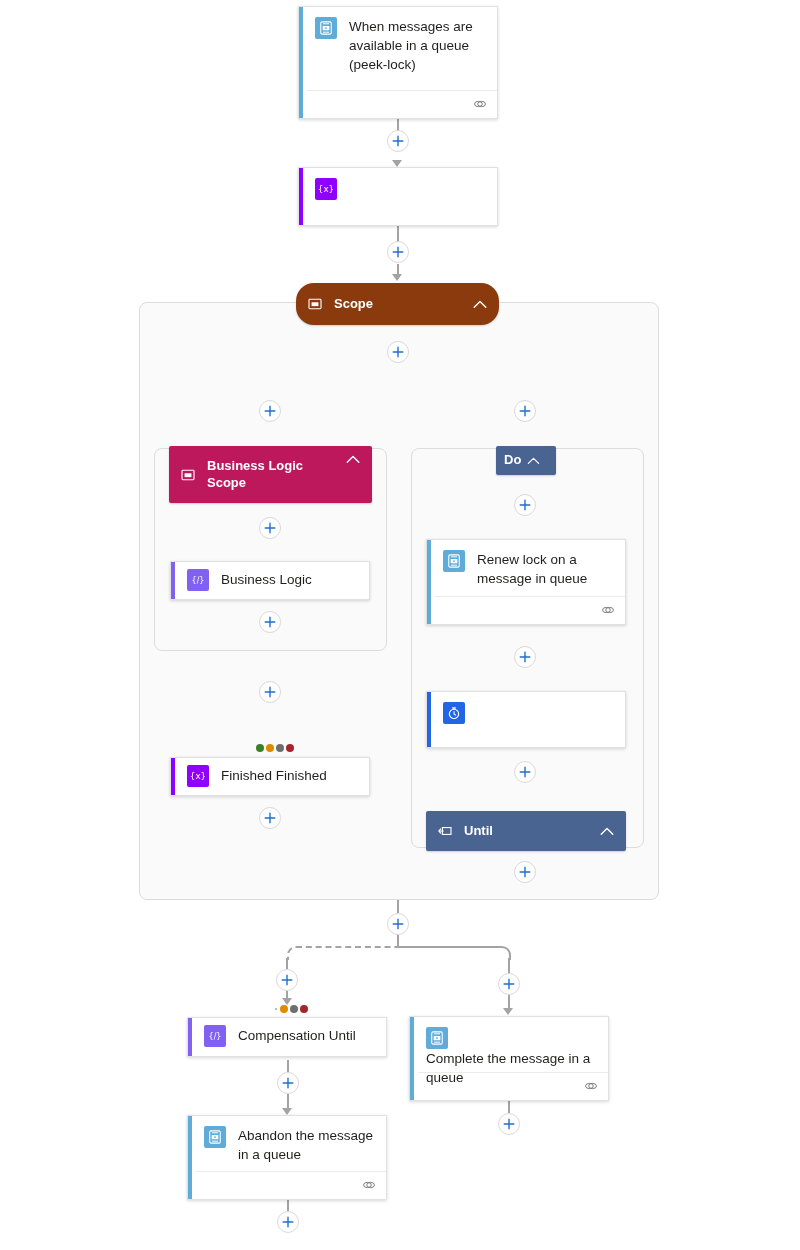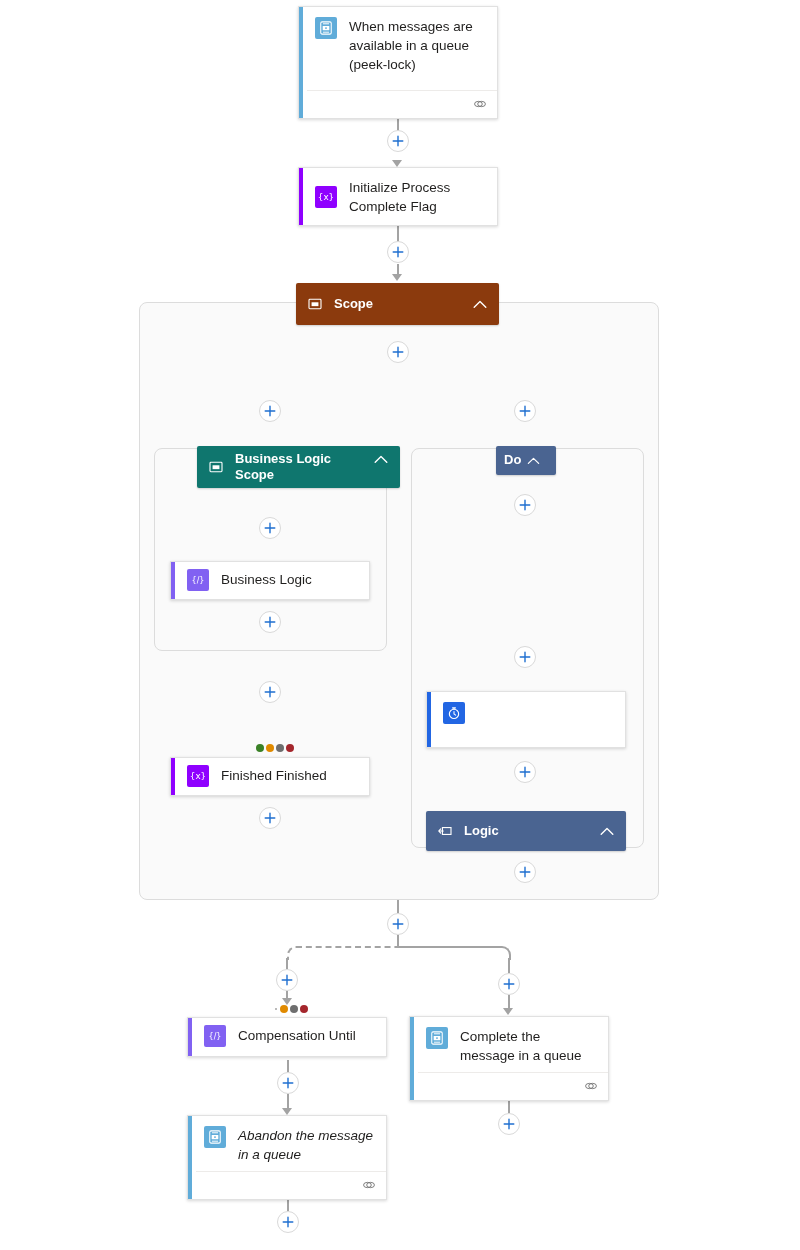--- a/index.html
+++ b/index.html
@@ -285,31 +285,30 @@
   </div>
 
   <div class="card" style="left:298px; top:167px; width:200px; height:59px;">
     <div class="accent" style="background:#8F00FF;"></div>
     <div class="card-body">
       <div class="card-icon" style="background:#8F00FF;">
         <svg width="16" height="12" viewBox="0 0 20 14" aria-hidden="true">
           <text x="10" y="11" font-family="DejaVu Sans, sans-serif" font-size="11" fill="#ffffff" text-anchor="middle">{x}</text>
         </svg>
       </div>
-      <div class="card-title">Initialize Process Complete Flag</div>
     </div>
   </div>
 
   <div class="plus" style="left:387px; top:241px;">
     <svg width="12" height="12" viewBox="0 0 12 12" aria-hidden="true">
         <path d="M6 1.2v9.6M1.2 6h9.6" stroke="#1f6fd0" stroke-width="1.4" stroke-linecap="round"></path>
       </svg>
   </div>
 
-  <div class="scope-header" style="left:296px; top:283px; width:203px; height:42px; background:#8B3A0D;">
+  <div class="scope-header" style="left:296px; top:283px; width:203px; height:42px; background:#8B3A0D;border-radius:18px;">
     <span class="sh-icon">
       <svg width="14" height="12" viewBox="0 0 16 14" aria-hidden="true">
         <rect x="1" y="1.5" width="14" height="11" rx="1" fill="none" stroke="#ffffff" stroke-width="1.3"></rect>
         <rect x="4" y="5" width="8" height="4.5" fill="#ffffff"></rect>
       </svg>
     </span>
     <span class="sh-title">Scope</span>
     <span class="sh-chevron">
       <svg width="14" height="9" viewBox="0 0 14 9" aria-hidden="true">
           <path d="M1.2 7.2L7 1.6l5.8 5.6" fill="none" stroke="#ffffff" stroke-width="1.4" stroke-linecap="round" stroke-linejoin="round"></path>
@@ -328,21 +327,21 @@
         <path d="M6 1.2v9.6M1.2 6h9.6" stroke="#1f6fd0" stroke-width="1.4" stroke-linecap="round"></path>
       </svg>
   </div>
 
   <div class="plus" style="left:514px; top:400px;">
     <svg width="12" height="12" viewBox="0 0 12 12" aria-hidden="true">
         <path d="M6 1.2v9.6M1.2 6h9.6" stroke="#1f6fd0" stroke-width="1.4" stroke-linecap="round"></path>
       </svg>
   </div>
 
-  <div class="scope-header" style="left:169px; top:446px; width:203px; height:42px; background:#0f766e;margin-left:28px;">
+  <div class="scope-header" style="left:169px; top:446px; width:203px; height:57px; background:#be185d;">
     <span class="sh-icon">
       <svg width="14" height="12" viewBox="0 0 16 14" aria-hidden="true">
         <rect x="1" y="1.5" width="14" height="11" rx="1" fill="none" stroke="#ffffff" stroke-width="1.3"></rect>
         <rect x="4" y="5" width="8" height="4.5" fill="#ffffff"></rect>
       </svg>
     </span>
     <span class="sh-title">Business Logic Scope</span>
     <span class="sh-chevron" style="align-self:flex-start; margin-top:9px;">
       <svg width="14" height="9" viewBox="0 0 14 9" aria-hidden="true">
           <path d="M1.2 7.2L7 1.6l5.8 5.6" fill="none" stroke="#ffffff" stroke-width="1.4" stroke-linecap="round" stroke-linejoin="round"></path>
@@ -413,20 +412,42 @@
         </svg>
     </span>
   </div>
 
   <div class="plus" style="left:514px; top:494px;">
     <svg width="12" height="12" viewBox="0 0 12 12" aria-hidden="true">
         <path d="M6 1.2v9.6M1.2 6h9.6" stroke="#1f6fd0" stroke-width="1.4" stroke-linecap="round"></path>
       </svg>
   </div>
 
+  <div class="card" style="left:426px; top:539px; width:200px; height:86px;">
+    <div class="accent" style="background:#60acd9;"></div>
+    <div class="card-body" style="align-items:flex-start;">
+      <div class="card-icon" style="background:#60acd9;">
+        <svg width="14" height="14" viewBox="0 0 16 16" aria-hidden="true">
+          <rect x="2" y="1" width="12" height="14" rx="1.5" fill="none" stroke="#ffffff" stroke-width="1.2"></rect>
+          <rect x="4.2" y="5.6" width="7.6" height="5" rx="0.6" fill="#ffffff"></rect>
+          <circle cx="8" cy="8.1" r="1.1" fill="#60acd9"></circle>
+          <path d="M5 3.2h6M5 12.8h6" stroke="#ffffff" stroke-width="1.1" stroke-linecap="round"></path>
+        </svg>
+      </div>
+      <div class="card-title">Renew lock on a message in queue</div>
+    </div>
+    <div class="card-footer" style="position:absolute; left:4px; right:0; bottom:0;">
+      <span>
+        <svg width="14" height="12" viewBox="0 0 18 14" aria-hidden="true">
+          <ellipse cx="7" cy="7" rx="5" ry="3.4" fill="none" stroke="#767676" stroke-width="1.2"></ellipse>
+          <ellipse cx="11" cy="7" rx="5" ry="3.4" fill="none" stroke="#767676" stroke-width="1.2"></ellipse>
+        </svg>
+      </span>
+    </div>
+  </div>
 
   <div class="plus" style="left:514px; top:646px;">
     <svg width="12" height="12" viewBox="0 0 12 12" aria-hidden="true">
         <path d="M6 1.2v9.6M1.2 6h9.6" stroke="#1f6fd0" stroke-width="1.4" stroke-linecap="round"></path>
       </svg>
   </div>
 
   <div class="card" style="left:426px; top:691px; width:200px; height:57px;">
     <div class="accent" style="background:#2266E3;"></div>
     <div class="card-body">
@@ -447,21 +468,21 @@
       </svg>
   </div>
 
   <div class="scope-header" style="left:426px; top:811px; width:200px; height:40px; background:#4A6491;">
     <span class="sh-icon">
       <svg width="14" height="12" viewBox="0 0 16 14" aria-hidden="true">
         <rect x="5" y="3" width="10" height="8" fill="none" stroke="#ffffff" stroke-width="1.3"></rect>
         <path d="M1 7h5M3 4.6L0.8 7 3 9.4" fill="none" stroke="#ffffff" stroke-width="1.3" stroke-linecap="round" stroke-linejoin="round"></path>
       </svg>
     </span>
-    <span class="sh-title">Logic</span>
+    <span class="sh-title">Until</span>
     <span class="sh-chevron">
       <svg width="14" height="9" viewBox="0 0 14 9" aria-hidden="true">
           <path d="M1.2 7.2L7 1.6l5.8 5.6" fill="none" stroke="#ffffff" stroke-width="1.4" stroke-linecap="round" stroke-linejoin="round"></path>
         </svg>
     </span>
   </div>
 
   <div class="plus" style="left:514px; top:861px;">
     <svg width="12" height="12" viewBox="0 0 12 12" aria-hidden="true">
         <path d="M6 1.2v9.6M1.2 6h9.6" stroke="#1f6fd0" stroke-width="1.4" stroke-linecap="round"></path>
@@ -505,70 +526,70 @@
     </div>
   </div>
 
   <div class="plus" style="left:277px; top:1072px;">
     <svg width="12" height="12" viewBox="0 0 12 12" aria-hidden="true">
         <path d="M6 1.2v9.6M1.2 6h9.6" stroke="#1f6fd0" stroke-width="1.4" stroke-linecap="round"></path>
       </svg>
   </div>
 
   <div class="card" style="left:187px; top:1115px; width:200px; height:85px;">
-    <div class="accent" style="background:#60acd9;"></div>
-    <div class="card-body" style="align-items:flex-start;font-style:italic;">
-      <div class="card-icon" style="background:#60acd9;">
-        <svg width="14" height="14" viewBox="0 0 16 16" aria-hidden="true">
-          <rect x="2" y="1" width="12" height="14" rx="1.5" fill="none" stroke="#ffffff" stroke-width="1.2"></rect>
-          <rect x="4.2" y="5.6" width="7.6" height="5" rx="0.6" fill="#ffffff"></rect>
-          <circle cx="8" cy="8.1" r="1.1" fill="#60acd9"></circle>
-          <path d="M5 3.2h6M5 12.8h6" stroke="#ffffff" stroke-width="1.1" stroke-linecap="round"></path>
-        </svg>
-      </div>
-      <div class="card-title">Abandon the message in a queue</div>
-    </div>
-    <div class="card-footer" style="position:absolute; left:4px; right:0; bottom:0;">
-      <span>
-        <svg width="14" height="12" viewBox="0 0 18 14" aria-hidden="true">
-          <ellipse cx="7" cy="7" rx="5" ry="3.4" fill="none" stroke="#767676" stroke-width="1.2"></ellipse>
-          <ellipse cx="11" cy="7" rx="5" ry="3.4" fill="none" stroke="#767676" stroke-width="1.2"></ellipse>
-        </svg>
-      </span>
-    </div>
-  </div>
-
-  <div class="plus" style="left:277px; top:1211px;">
-    <svg width="12" height="12" viewBox="0 0 12 12" aria-hidden="true">
-        <path d="M6 1.2v9.6M1.2 6h9.6" stroke="#1f6fd0" stroke-width="1.4" stroke-linecap="round"></path>
-      </svg>
-  </div>
-
-  <div class="card" style="left:409px; top:1016px; width:200px; height:85px;">
     <div class="accent" style="background:#60acd9;"></div>
     <div class="card-body" style="align-items:flex-start;">
       <div class="card-icon" style="background:#60acd9;">
         <svg width="14" height="14" viewBox="0 0 16 16" aria-hidden="true">
           <rect x="2" y="1" width="12" height="14" rx="1.5" fill="none" stroke="#ffffff" stroke-width="1.2"></rect>
           <rect x="4.2" y="5.6" width="7.6" height="5" rx="0.6" fill="#ffffff"></rect>
           <circle cx="8" cy="8.1" r="1.1" fill="#60acd9"></circle>
           <path d="M5 3.2h6M5 12.8h6" stroke="#ffffff" stroke-width="1.1" stroke-linecap="round"></path>
         </svg>
       </div>
-      <div class="card-title">Complete the message in a queue</div>
+      <div class="card-title">Abandon the message in a queue</div>
     </div>
     <div class="card-footer" style="position:absolute; left:4px; right:0; bottom:0;">
       <span>
         <svg width="14" height="12" viewBox="0 0 18 14" aria-hidden="true">
           <ellipse cx="7" cy="7" rx="5" ry="3.4" fill="none" stroke="#767676" stroke-width="1.2"></ellipse>
           <ellipse cx="11" cy="7" rx="5" ry="3.4" fill="none" stroke="#767676" stroke-width="1.2"></ellipse>
         </svg>
       </span>
     </div>
   </div>
 
+  <div class="plus" style="left:277px; top:1211px;">
+    <svg width="12" height="12" viewBox="0 0 12 12" aria-hidden="true">
+        <path d="M6 1.2v9.6M1.2 6h9.6" stroke="#1f6fd0" stroke-width="1.4" stroke-linecap="round"></path>
+      </svg>
+  </div>
+
+  <div class="card" style="left:409px; top:1016px; width:200px; height:85px;">
+    <div class="accent" style="background:#60acd9;"></div>
+    <div class="card-body" style="align-items:flex-start;flex-direction:column;">
+      <div class="card-icon" style="background:#60acd9;">
+        <svg width="14" height="14" viewBox="0 0 16 16" aria-hidden="true">
+          <rect x="2" y="1" width="12" height="14" rx="1.5" fill="none" stroke="#ffffff" stroke-width="1.2"></rect>
+          <rect x="4.2" y="5.6" width="7.6" height="5" rx="0.6" fill="#ffffff"></rect>
+          <circle cx="8" cy="8.1" r="1.1" fill="#60acd9"></circle>
+          <path d="M5 3.2h6M5 12.8h6" stroke="#ffffff" stroke-width="1.1" stroke-linecap="round"></path>
+        </svg>
+      </div>
+      <div class="card-title">Complete the message in a queue</div>
+    </div>
+    <div class="card-footer" style="position:absolute; left:4px; right:0; bottom:0;">
+      <span>
+        <svg width="14" height="12" viewBox="0 0 18 14" aria-hidden="true">
+          <ellipse cx="7" cy="7" rx="5" ry="3.4" fill="none" stroke="#767676" stroke-width="1.2"></ellipse>
+          <ellipse cx="11" cy="7" rx="5" ry="3.4" fill="none" stroke="#767676" stroke-width="1.2"></ellipse>
+        </svg>
+      </span>
+    </div>
+  </div>
+
   <div class="plus" style="left:498px; top:1113px;">
     <svg width="12" height="12" viewBox="0 0 12 12" aria-hidden="true">
         <path d="M6 1.2v9.6M1.2 6h9.6" stroke="#1f6fd0" stroke-width="1.4" stroke-linecap="round"></path>
       </svg>
   </div>
 
 </div>
 
 </body></html>

